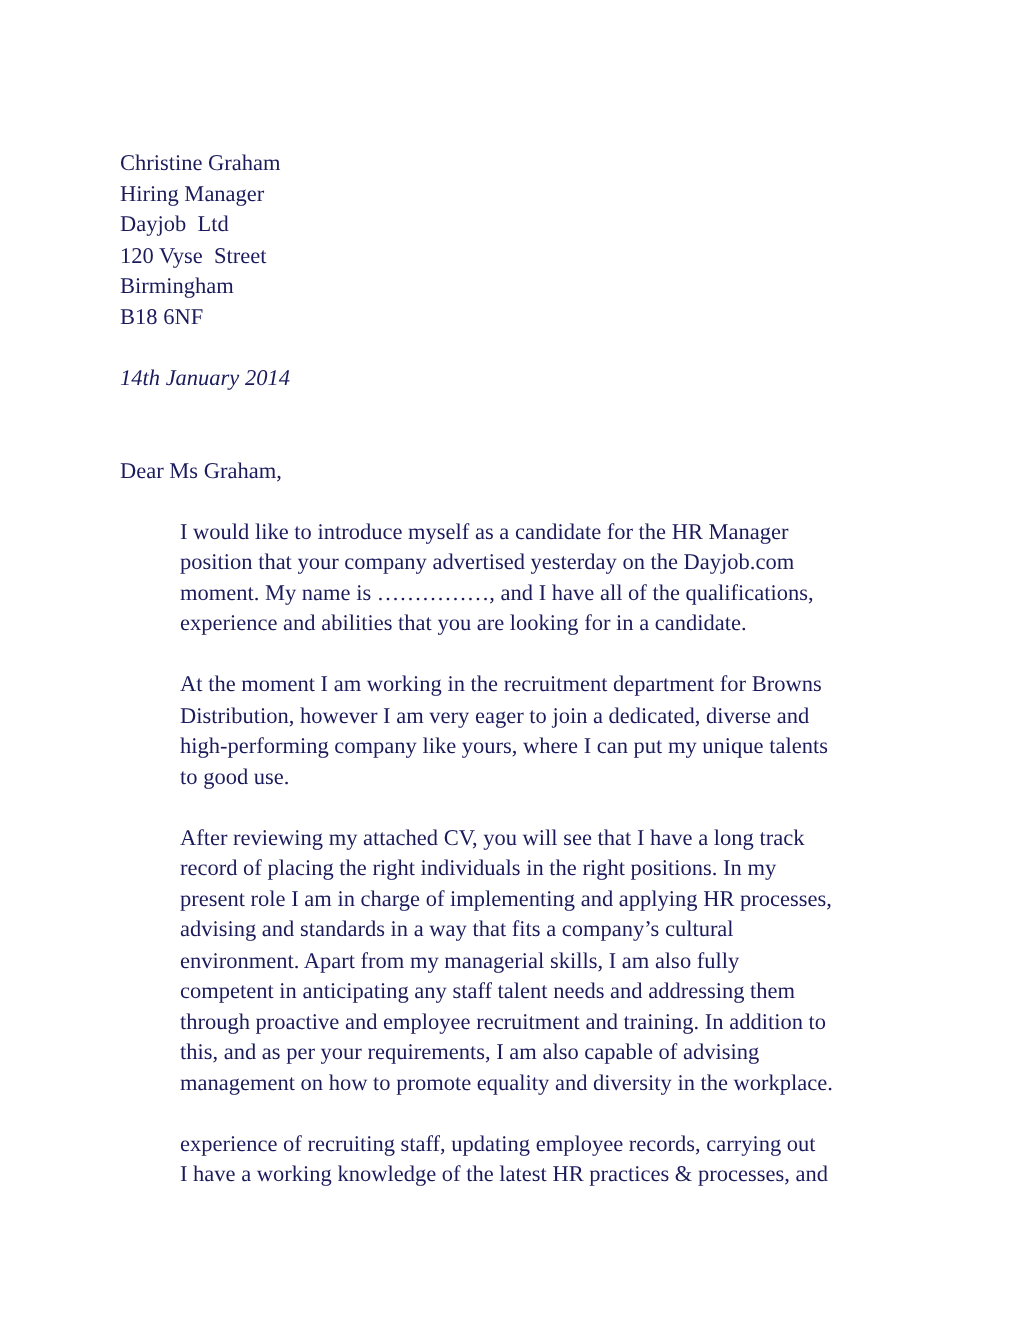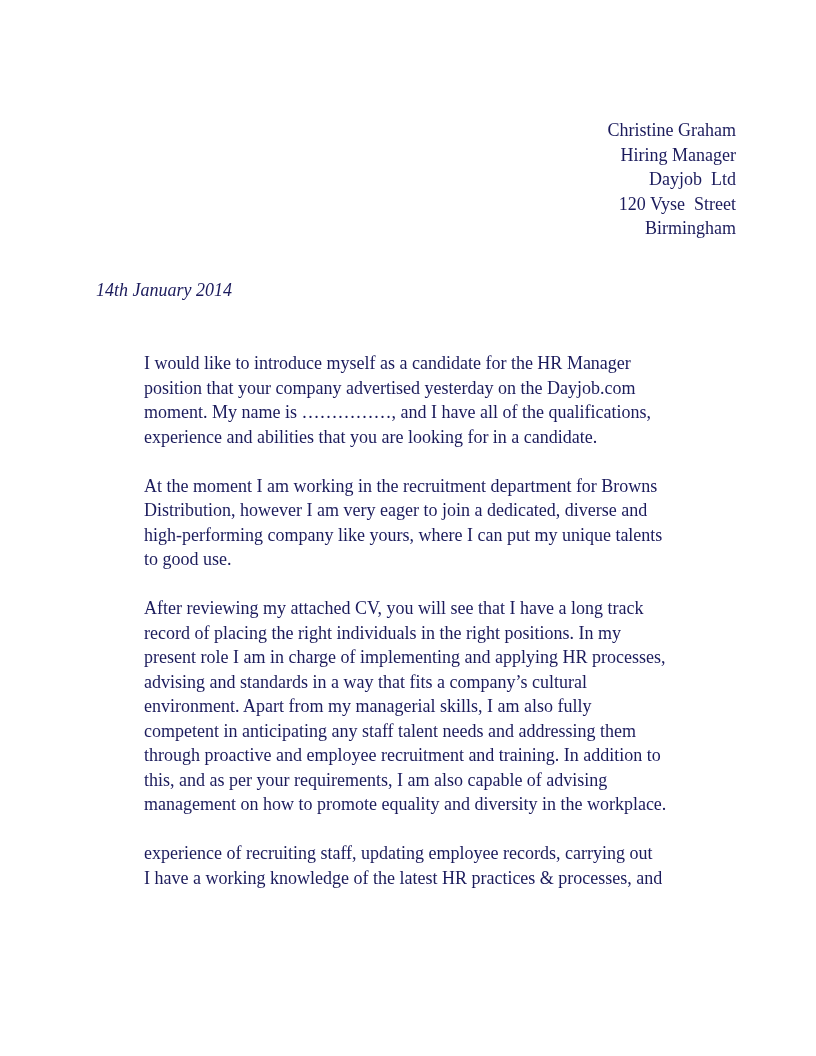--- a/index.html
+++ b/index.html
@@ -21,22 +21,21 @@
     right: 80px;
     font-family: "Liberation Serif", serif;
     font-size: 18px;
     line-height: 24.5px;
     color: #1b1b5c;
   }
   .line {
     white-space: pre;
   }
   .block-recipient {
-    margin-bottom: 37px;
-    text-align: right;
+    margin-bottom: 25px;
   }
   .block-date {
     margin-bottom: 49px;
     font-style: italic;
   }
   .block-salutation {
     margin-bottom: 24.5px;
   }
   .para {
     margin-bottom: 24.5px;
@@ -47,22 +46,24 @@
 <body>
 
 <div class="page" style="background: rgb(255, 255, 255);">
   <div class="letter-body" style="color: rgb(27, 27, 92);">
     <div class="block-recipient">
         <div class="line">Christine Graham</div>
         <div class="line">Hiring Manager</div>
         <div class="line">Dayjob  Ltd</div>
         <div class="line">120 Vyse  Street</div>
         <div class="line">Birmingham</div>
+        <div class="line">B18 6NF</div>
       </div>
     <div class="block-date">14th January 2014</div>
+    <div class="block-salutation">Dear Ms Graham,</div>
     <div>
         <div class="para">
           <div class="line">I would like to introduce myself as a candidate for the HR Manager</div>
           <div class="line">position that your company advertised yesterday on the Dayjob.com</div>
           <div class="line">moment. My name is ……………, and I have all of the qualifications,</div>
           <div class="line">experience and abilities that you are looking for in a candidate.</div>
         </div>
         <div class="para">
           <div class="line">At the moment I am working in the recruitment department for Browns</div>
           <div class="line">Distribution, however I am very eager to join a dedicated, diverse and</div>

